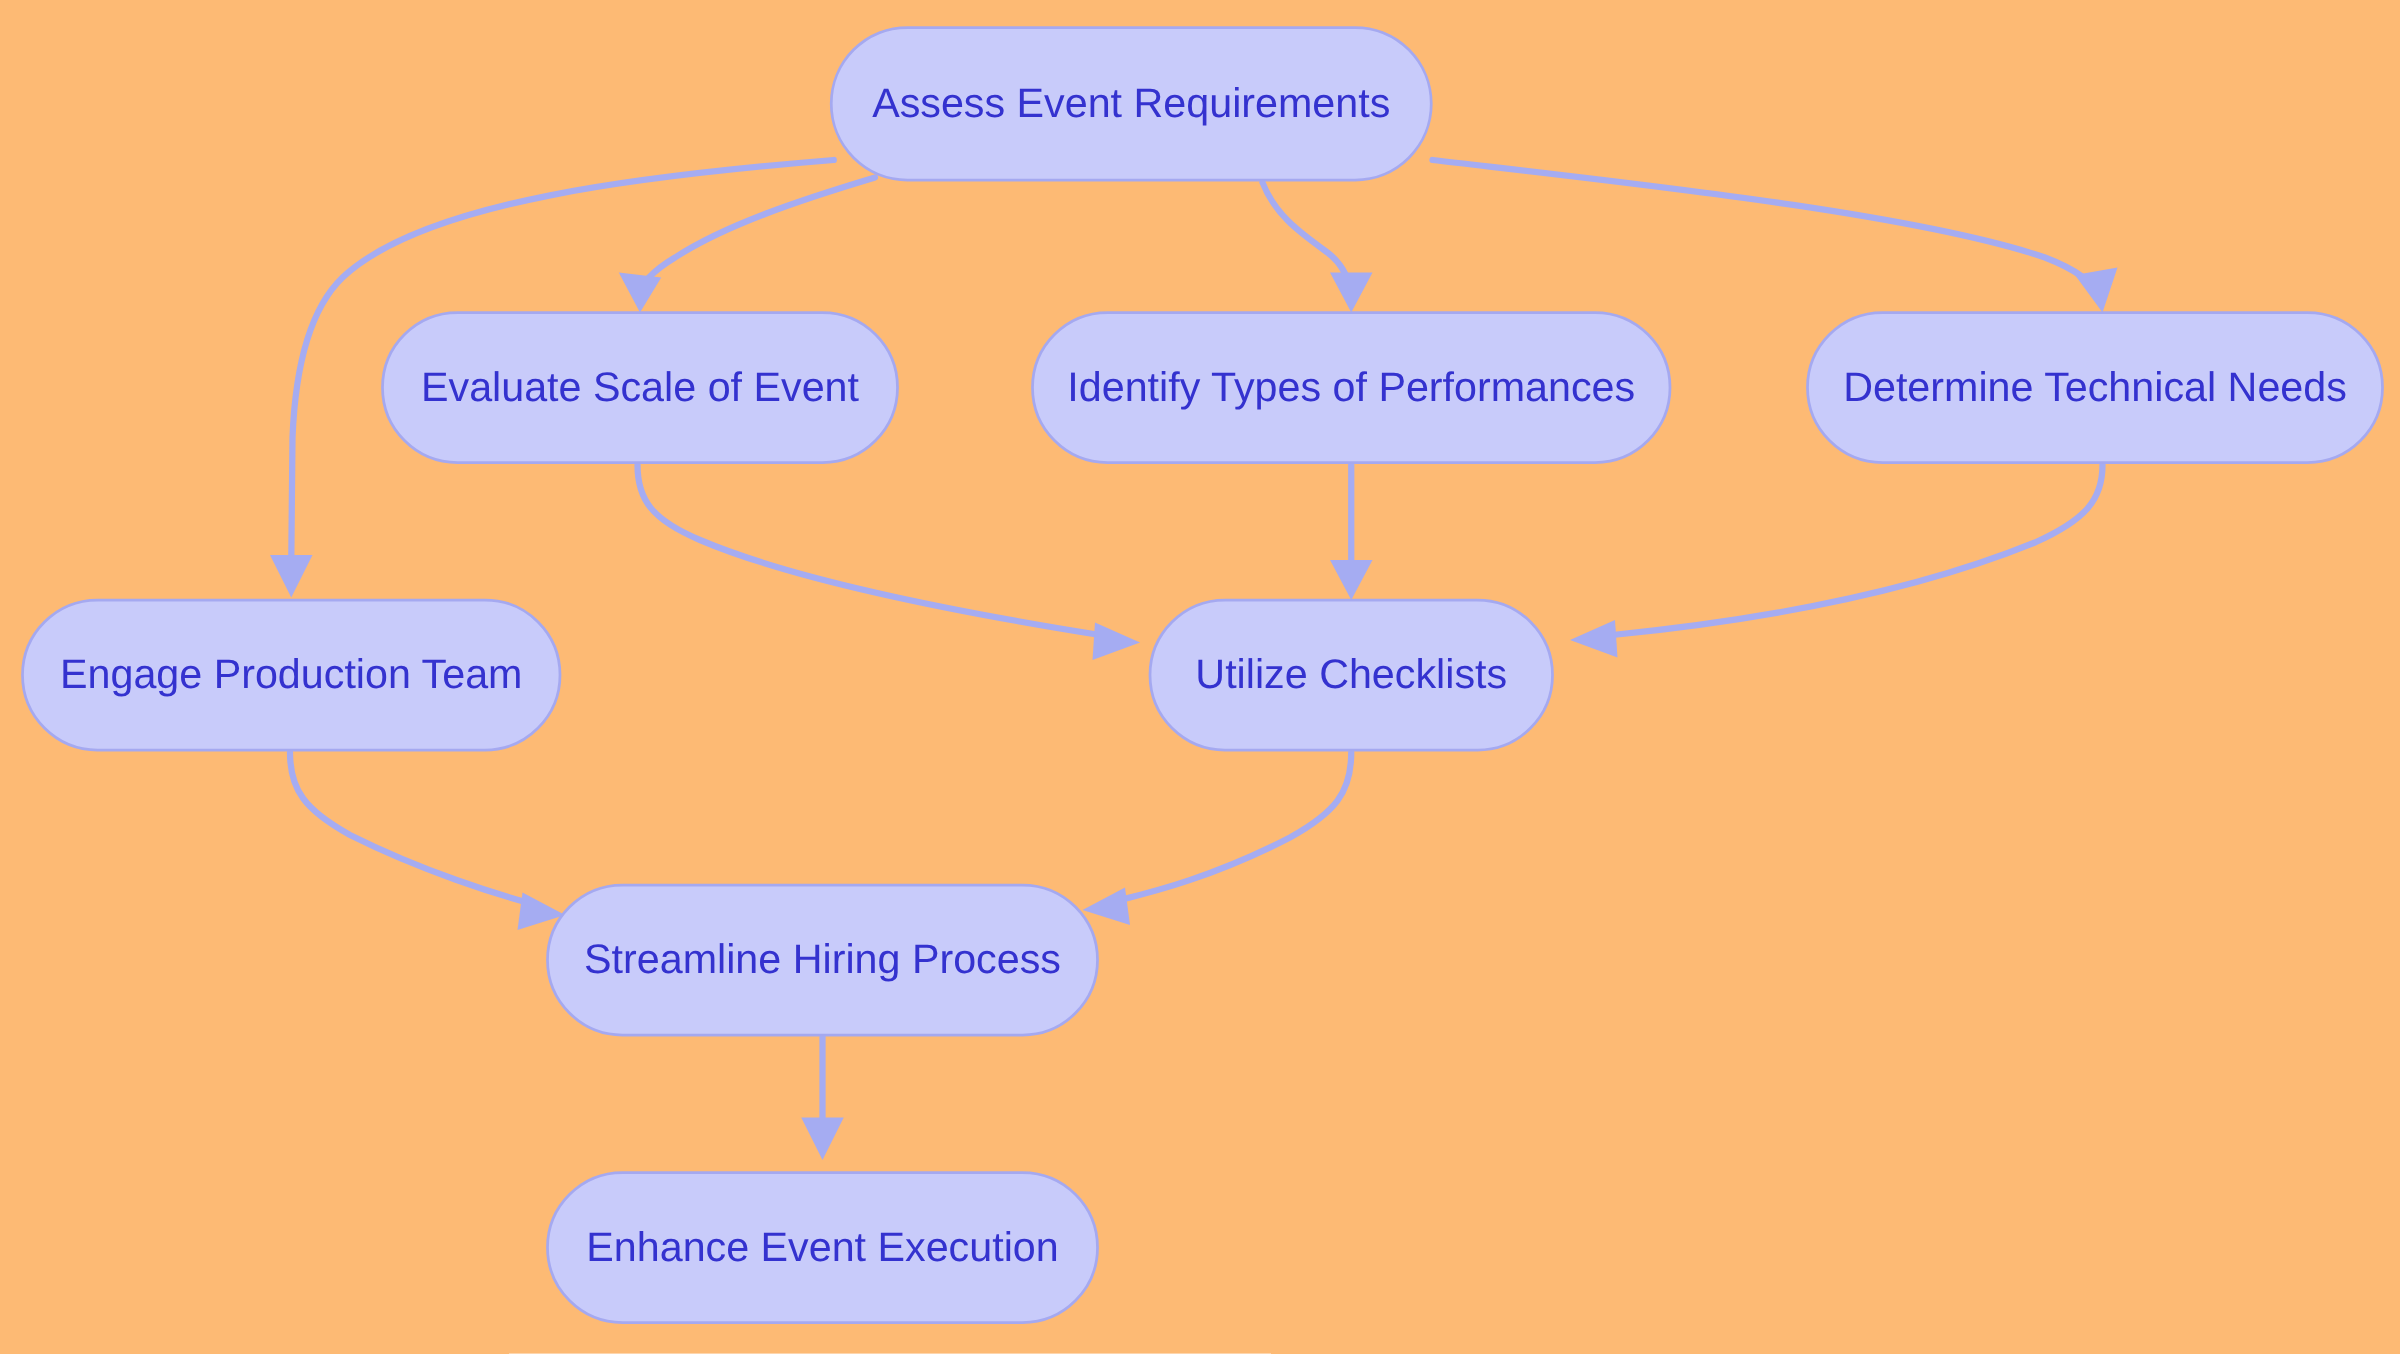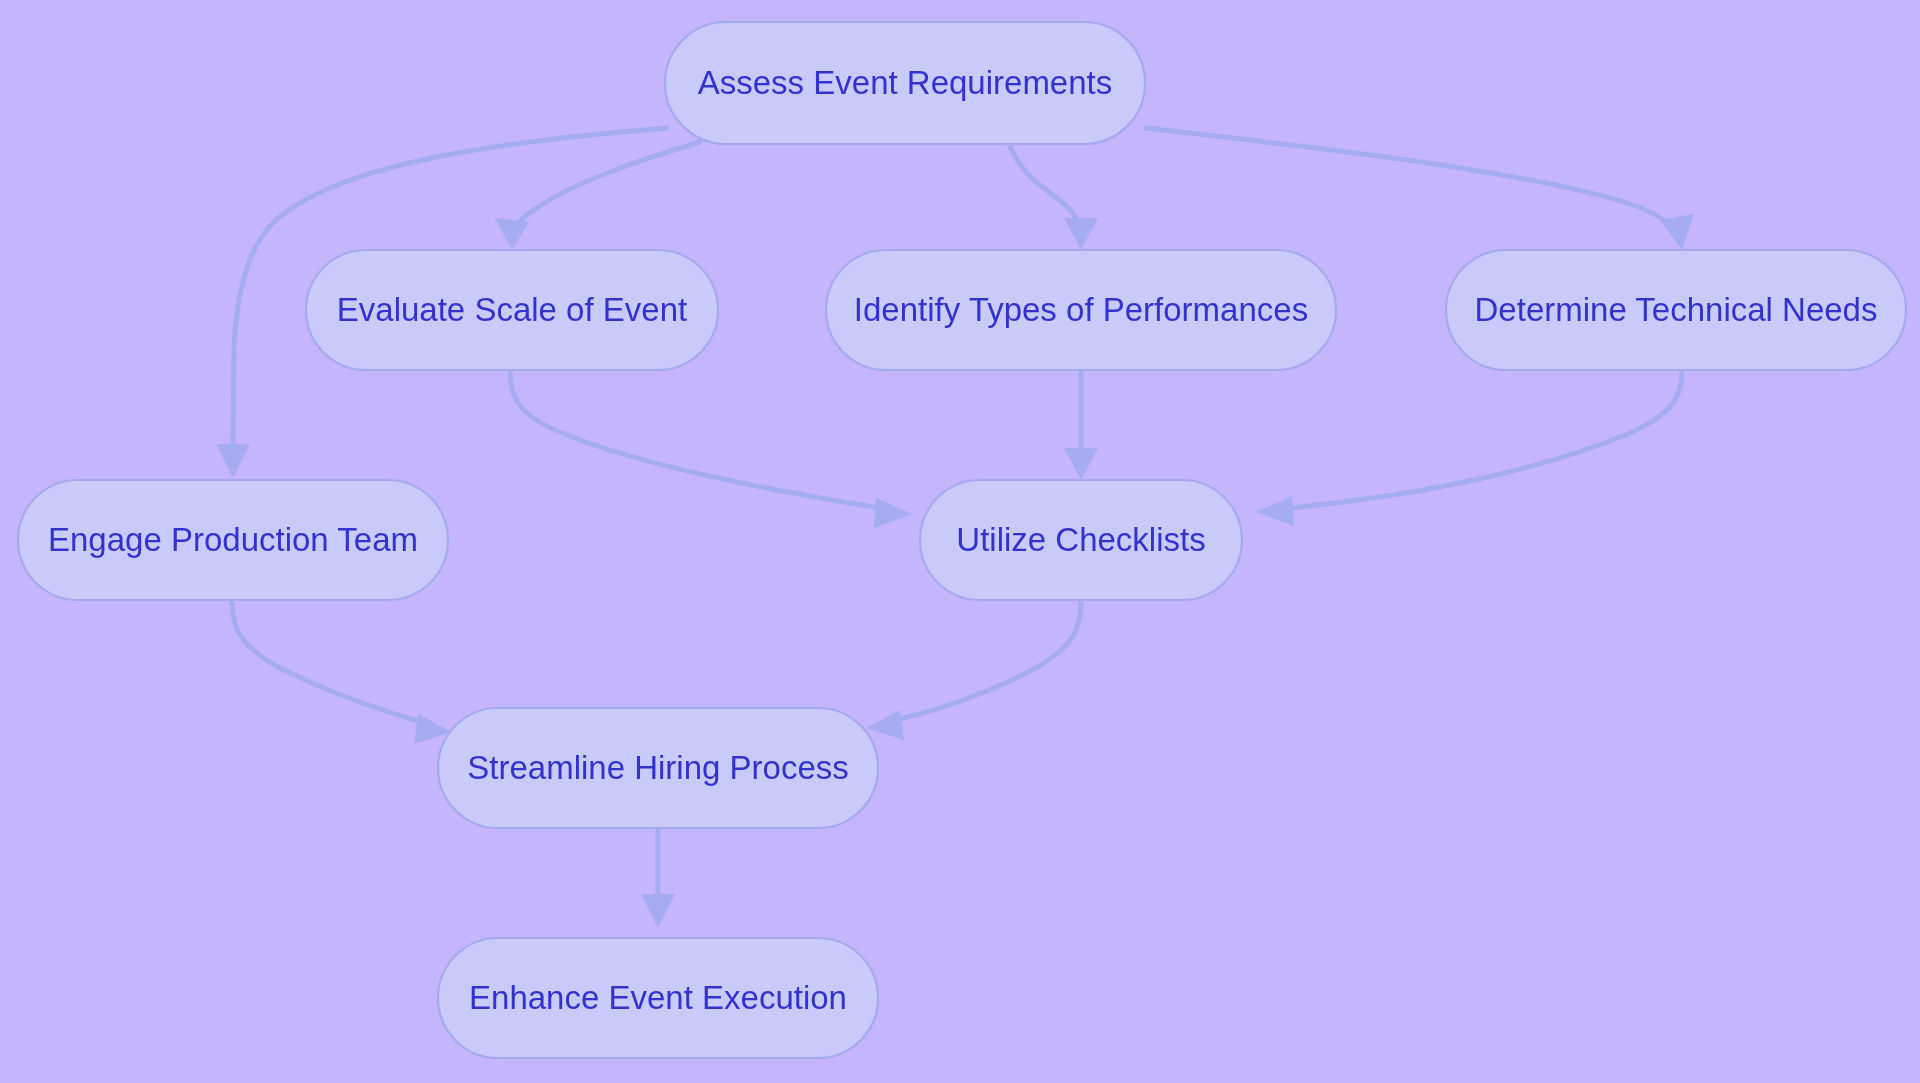--- a/index.html
+++ b/index.html
@@ -10,21 +10,21 @@
   body {
     width: 1920px;
     height: 1083px;
     font-family: "Liberation Sans", sans-serif;
     overflow: hidden;
   }
   #flowchart-root {
     position: relative;
     width: 1920px;
     height: 1083px;
-    background: #c4b5fd;
+    background: #fdba74;
   }
   svg#flow-svg {
     position: absolute;
     top: 0;
     left: 0;
     width: 1920px;
     height: 1083px;
     display: block;
   }
   .node-shape {

